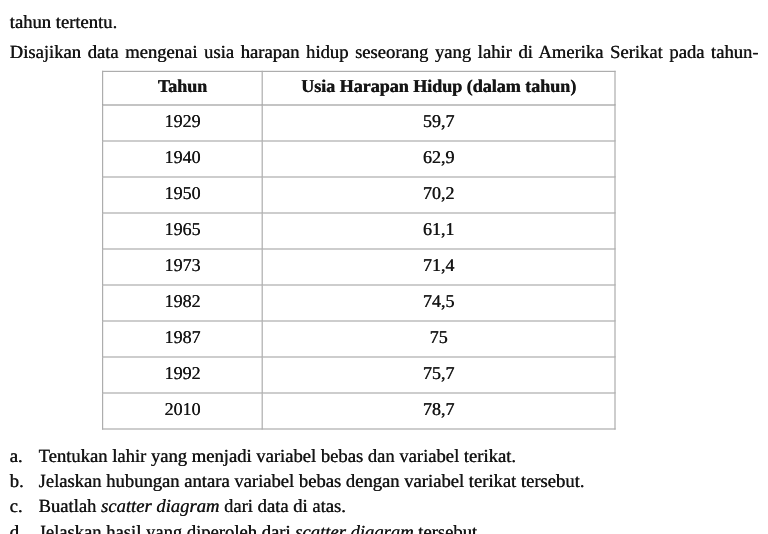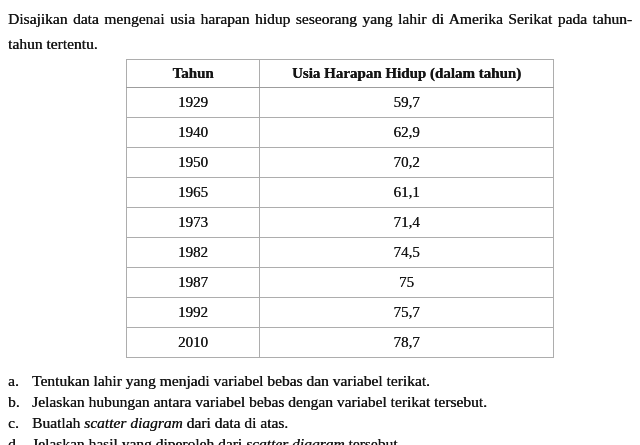--- a/index.html
+++ b/index.html
@@ -32,21 +32,21 @@
   }
   .intro-line.justified {
     white-space: normal;
     text-align: justify;
     text-align-last: justify;
   }
 
   
   table.data-table {
     border-collapse: collapse;
-    margin: 3px 0 0 118px;   
+    margin: 3px 0 0 77px;   
     width: 427px;
     table-layout: fixed;
     padding-left: 19px;
   }
   table.data-table th,
   table.data-table td {
     border: 1px solid #adadad;
     text-align: center;
     vertical-align: middle;
     font-size: 15px;
@@ -76,22 +76,22 @@
   }
   .q-text { flex: 1 1 auto; }
   .q-text .it { font-style: italic; }
 </style>
 </head>
 <body>
 
 <div class="page">
 
   <p class="intro">
+    <span class="intro-line" style="display:block">tahun tertentu.</span>
     <span class="intro-line justified" style="display:block">Disajikan data mengenai usia harapan hidup seseorang yang lahir di Amerika Serikat pada tahun-</span>
-    <span class="intro-line" style="display:block">tahun tertentu.</span>
   </p>
 
   <table class="data-table">
     <colgroup>
       <col style="width:133px">
       <col style="width:294px">
     </colgroup>
     <thead>
       <tr>
         <th>Tahun</th>

